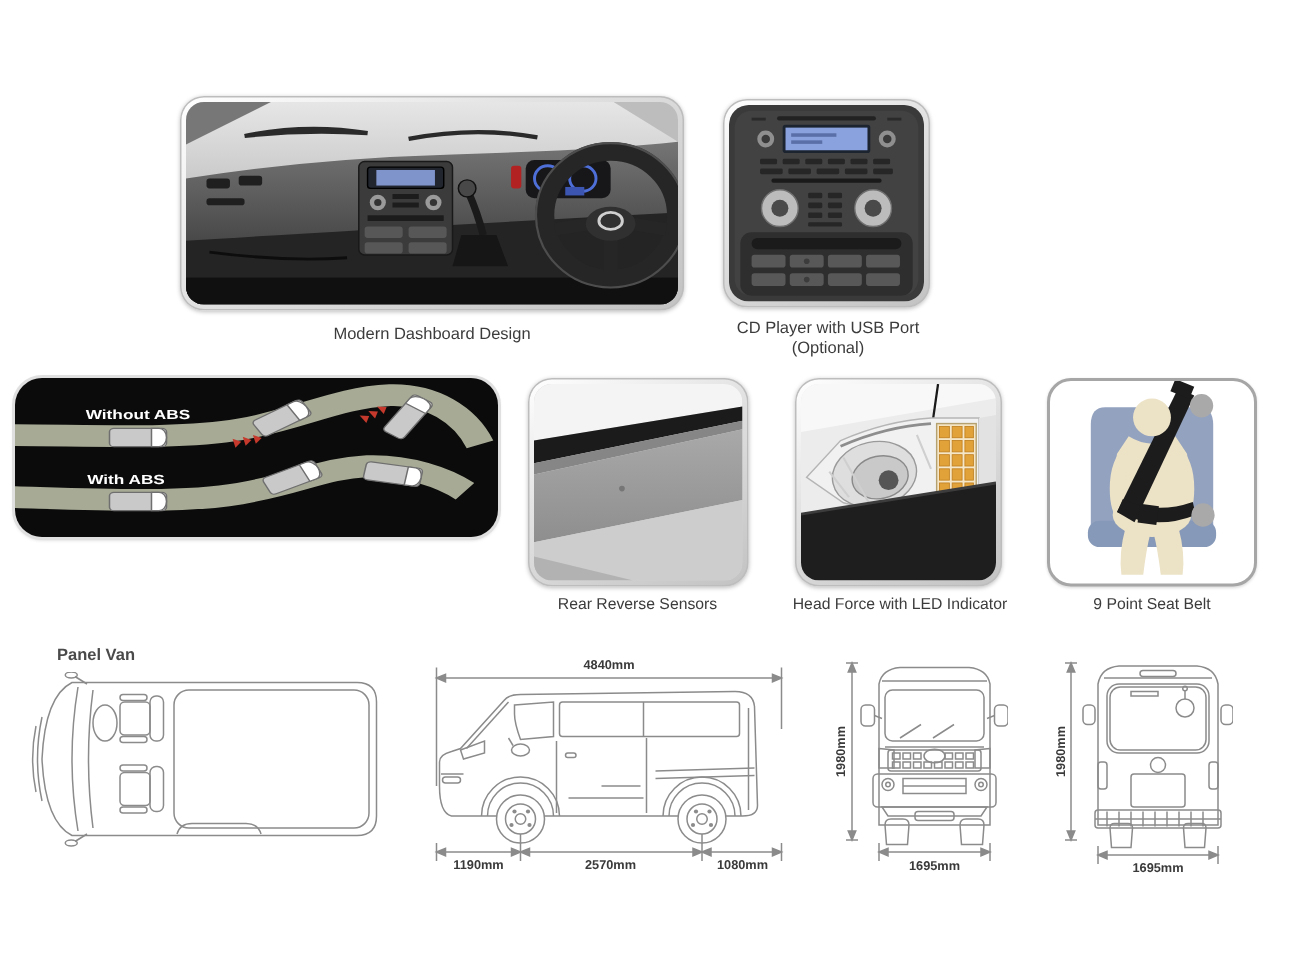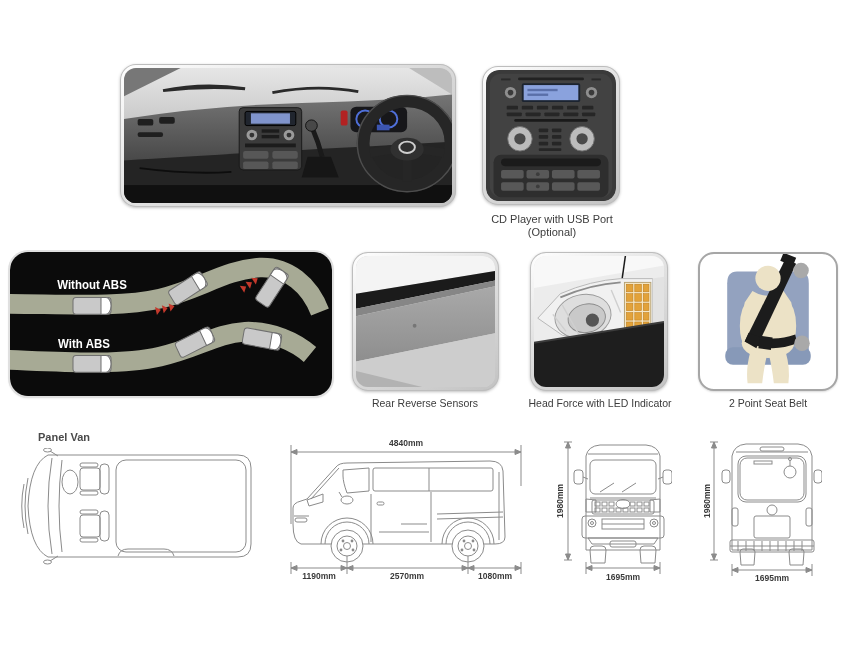--- a/index.html
+++ b/index.html
@@ -94,20 +94,21 @@
         <circle cx="290" cy="80" r="45" fill="none" stroke="#262626" stroke-width="13"></circle>
         <circle cx="290" cy="80" r="51" fill="none" stroke="#4d4d4d" stroke-width="1.5"></circle>
         <path d="M252,90 L276,86" stroke="#262626" stroke-width="9"></path>
         <path d="M328,90 L304,86" stroke="#262626" stroke-width="9"></path>
         <path d="M290,120 L290,94" stroke="#262626" stroke-width="10"></path>
         <ellipse cx="290" cy="86" rx="17" ry="12" fill="#303030"></ellipse>
         <ellipse cx="290" cy="84" rx="8" ry="6" fill="none" stroke="#cfcfcf" stroke-width="2"></ellipse>
       </g>
     </svg>
   </figure>
+  <div class="caption" style="left:120px;top:217px;width:336px;">Modern Dashboard Design</div>
 
   <figure class="photo-frame" style="left:482px;top:66px;width:130px;height:131px;">
     <svg viewBox="0 0 138 139" preserveAspectRatio="none">
       <rect width="138" height="139" rx="14" fill="#3a3a3a"></rect>
       <rect x="4" y="4" width="130" height="131" rx="12" fill="#424242"></rect>
       <rect x="34" y="8" width="70" height="3" rx="1.5" fill="#222"></rect>
       <rect x="16" y="9" width="10" height="2" fill="#2a2a2a"></rect>
       <rect x="112" y="9" width="10" height="2" fill="#2a2a2a"></rect>
       <g>
         <rect x="38" y="14" width="62" height="20" rx="2" fill="#1c2430"></rect>
@@ -164,21 +165,21 @@
             <rect x="97" y="119" width="24" height="9" rx="2"></rect>
         </g>
         <circle cx="55" cy="110.5" r="2" fill="#3c3c3c"></circle>
           <circle cx="55" cy="123.5" r="2" fill="#3c3c3c"></circle>
       </g>
     </svg>
   </figure>
   <div class="caption" style="left:452px;top:213px;width:200px;">CD Player with USB Port</div>
   <div class="caption" style="left:452px;top:226px;width:200px;">(Optional)</div>
 
-  <figure class="abs-card" style="left:10px;top:252px;width:322px;height:144px;">
+  <figure class="abs-card" style="left:10px;top:252px;width:322px;height:106px;">
     <svg viewBox="0 0 322 139" preserveAspectRatio="none">
       <rect width="322" height="139" rx="16" fill="#0b0b0b"></rect>
       <path d="M-6,50 C50,50 110,54 150,45 S215,17 250,15 C278,14 300,32 310,58" fill="none" stroke="#a7aa95" stroke-width="19"></path>
       <path d="M-6,104 C50,106 110,110 150,101 S205,79 235,77 C262,76 286,87 300,99" fill="none" stroke="#a7aa95" stroke-width="19"></path>
       <g fill="#c4392c">
         <g transform="translate(146,57) rotate(-14)">
           <path d="M0,-4 L5,0 L0,4 Z"></path>
             <path d="M7,-4 L12,0 L7,4 Z"></path>
             <path d="M14,-4 L19,0 L14,4 Z"></path>
         </g>
@@ -300,21 +301,21 @@
         <polygon points="88,5 99,10 58,97 46,90"></polygon>
         <path d="M46,90 q26,13 54,2 l-2,-9 q-26,9 -48,-2 Z"></path>
         <rect x="61" y="85" width="13" height="13" transform="rotate(8 67 91)"></rect>
         <rect x="84" y="1" width="14" height="9" transform="rotate(22 91 5)"></rect>
       </g>
       <circle cx="104" cy="17" r="8" fill="#a9a9a9"></circle>
       <circle cx="105" cy="92" r="8" fill="#a9a9a9"></circle>
       <circle cx="70" cy="25" r="13" fill="#ece2c6"></circle>
     </svg>
   </figure>
-  <div class="caption small" style="left:688px;top:397px;width:160px;">2 Point Seat Belt</div>
+  <div class="caption small" style="left:688px;top:397px;width:160px;">9 Point Seat Belt</div>
 
   <div class="panel-van" style="left:38px;top:431px;font-weight:bold;">Panel Van</div>
 
   <figure class="tech" style="left:14px;top:448px;width:246px;height:118px;">
     <svg viewBox="0 0 246 118" preserveAspectRatio="none">
       <g class="ln">
         <path d="M34,7 L224,7 Q237,7 237,20 L237,96 Q237,109 224,109 L34,109 Q16,100 14,58 Q16,16 34,7 Z"></path>
         <path d="M14,30 Q8,58 14,86"></path>
         <path d="M10,36 Q5.5,58 10,80"></path>
         <path d="M38,10 Q30,58 38,106"></path>

